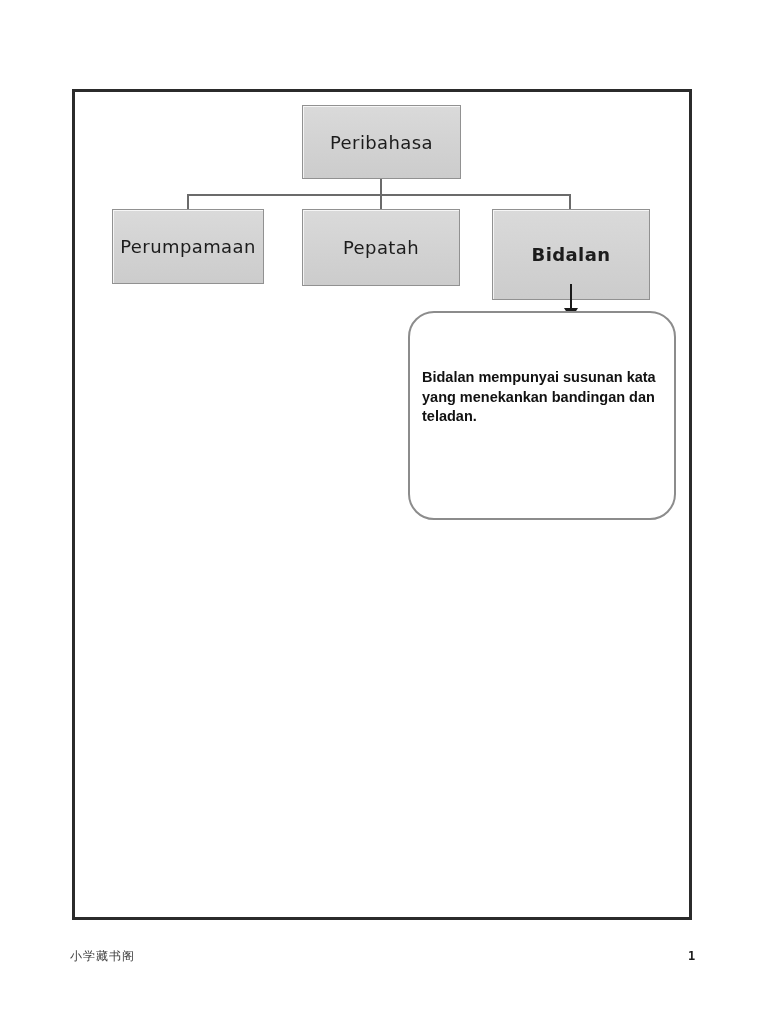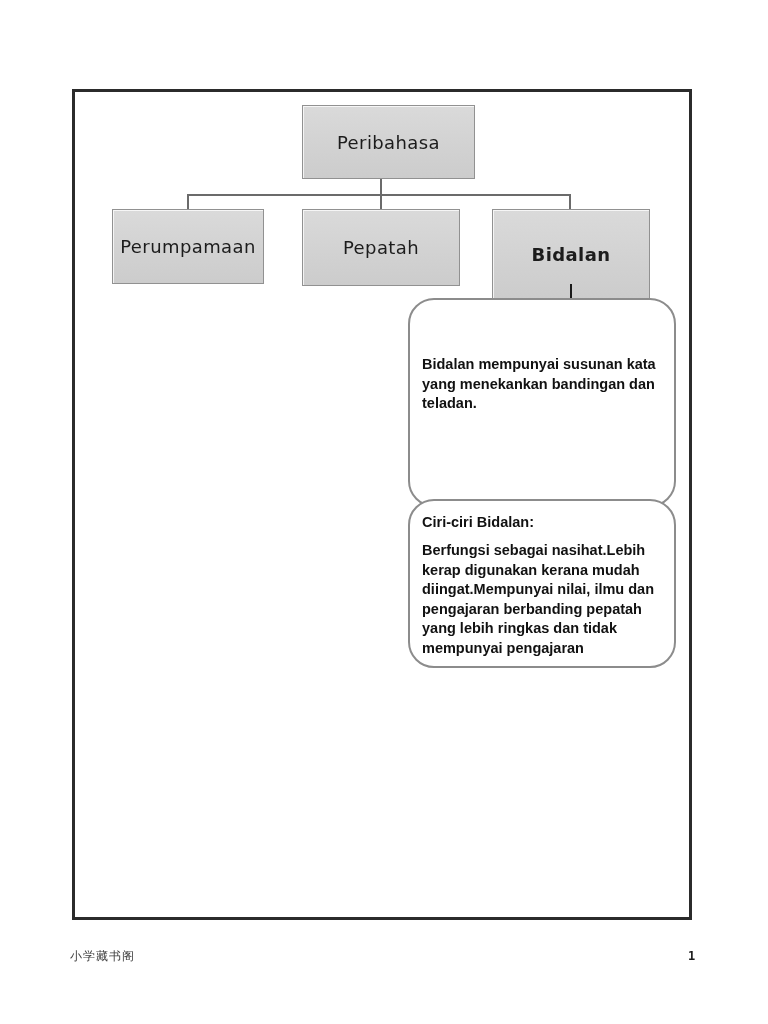--- a/index.html
+++ b/index.html
@@ -25,21 +25,21 @@
   .node {
     position: absolute;
     background: linear-gradient(180deg, #dadada 0%, #d2d2d2 55%, #cccccc 100%);
     border: 1px solid #919191;
     box-shadow: inset 1px 1px 0 rgba(255,255,255,0.75);
     display: flex; align-items: center; justify-content: center;
     font-family: "DejaVu Sans", "Liberation Sans", sans-serif;
     font-size: 18px; letter-spacing: 0.4px;
     color: #1c1c1c;
   }
-  .node-root  { left: 302px; top: 105px; width: 173px; height: 74px; }
+  .node-root  { left: 302px; top: 105px; width: 159px; height: 74px; }
   .node-c1    { left: 112px; top: 209px; width: 152px; height: 75px; }
   .node-c2    { left: 302px; top: 209px; width: 158px; height: 77px; text-align: center; }
   .node-c3    { left: 492px; top: 209px; width: 158px; height: 91px; font-weight: bold; }
 
   
   .conn { position: absolute; background: #6b6b6b; }
   .conn-stem   { left: 380px; top: 179px; width: 2px;  height: 16px; }
   .conn-hbar   { left: 187px; top: 194px; width: 384px; height: 2px; }
   .conn-drop-1 { left: 187px; top: 195px; width: 2px;  height: 14px; }
   .conn-drop-2 { left: 380px; top: 195px; width: 2px;  height: 14px; }
@@ -56,21 +56,21 @@
   }
 
   
   .callout {
     position: absolute;
     left: 408px; width: 268px;
     background: #ffffff;
     border: 2px solid #8c8c8c;
     border-radius: 26px;
   }
-  .callout-1 { top: 298px; height: 209px; }
+  .callout-1 { top: 311px; height: 209px; }
   .callout-2 { top: 499px; height: 169px; }
 
   .callout-text {
     position: absolute; left: 12px;
     font-family: "Liberation Sans", sans-serif;
     font-weight: bold; font-size: 14.5px; line-height: 19.5px;
     color: #111111;
     white-space: pre;
   }
   .callout-1 .callout-text { top: 55px; }
@@ -125,28 +125,19 @@
       <div class="arrow-line" style="position:fixed;"></div>
       <div class="arrow-head" style="position:fixed;"></div>
     </div>
 
     <div class="callout callout-1" style="position:fixed;">
       <div class="callout-text">Bidalan mempunyai susunan kata
 yang menekankan bandingan dan
 teladan.</div>
     </div>
 
-    <div class="callout callout-2" style="position:fixed;">
-      <div class="callout-heading">Ciri-ciri Bidalan:</div>
-      <div class="callout-text">Berfungsi sebagai nasihat.Lebih
-kerap digunakan kerana mudah
-diingat.Mempunyai nilai, ilmu dan
-pengajaran berbanding pepatah
-yang lebih ringkas dan tidak
-mempunyai pengajaran</div>
-    </div>
 
   </div>
 
   <div class="watermark">小学藏书阁</div>
   <div class="page-number">1</div>
 
 </div>
 
 </body></html>

